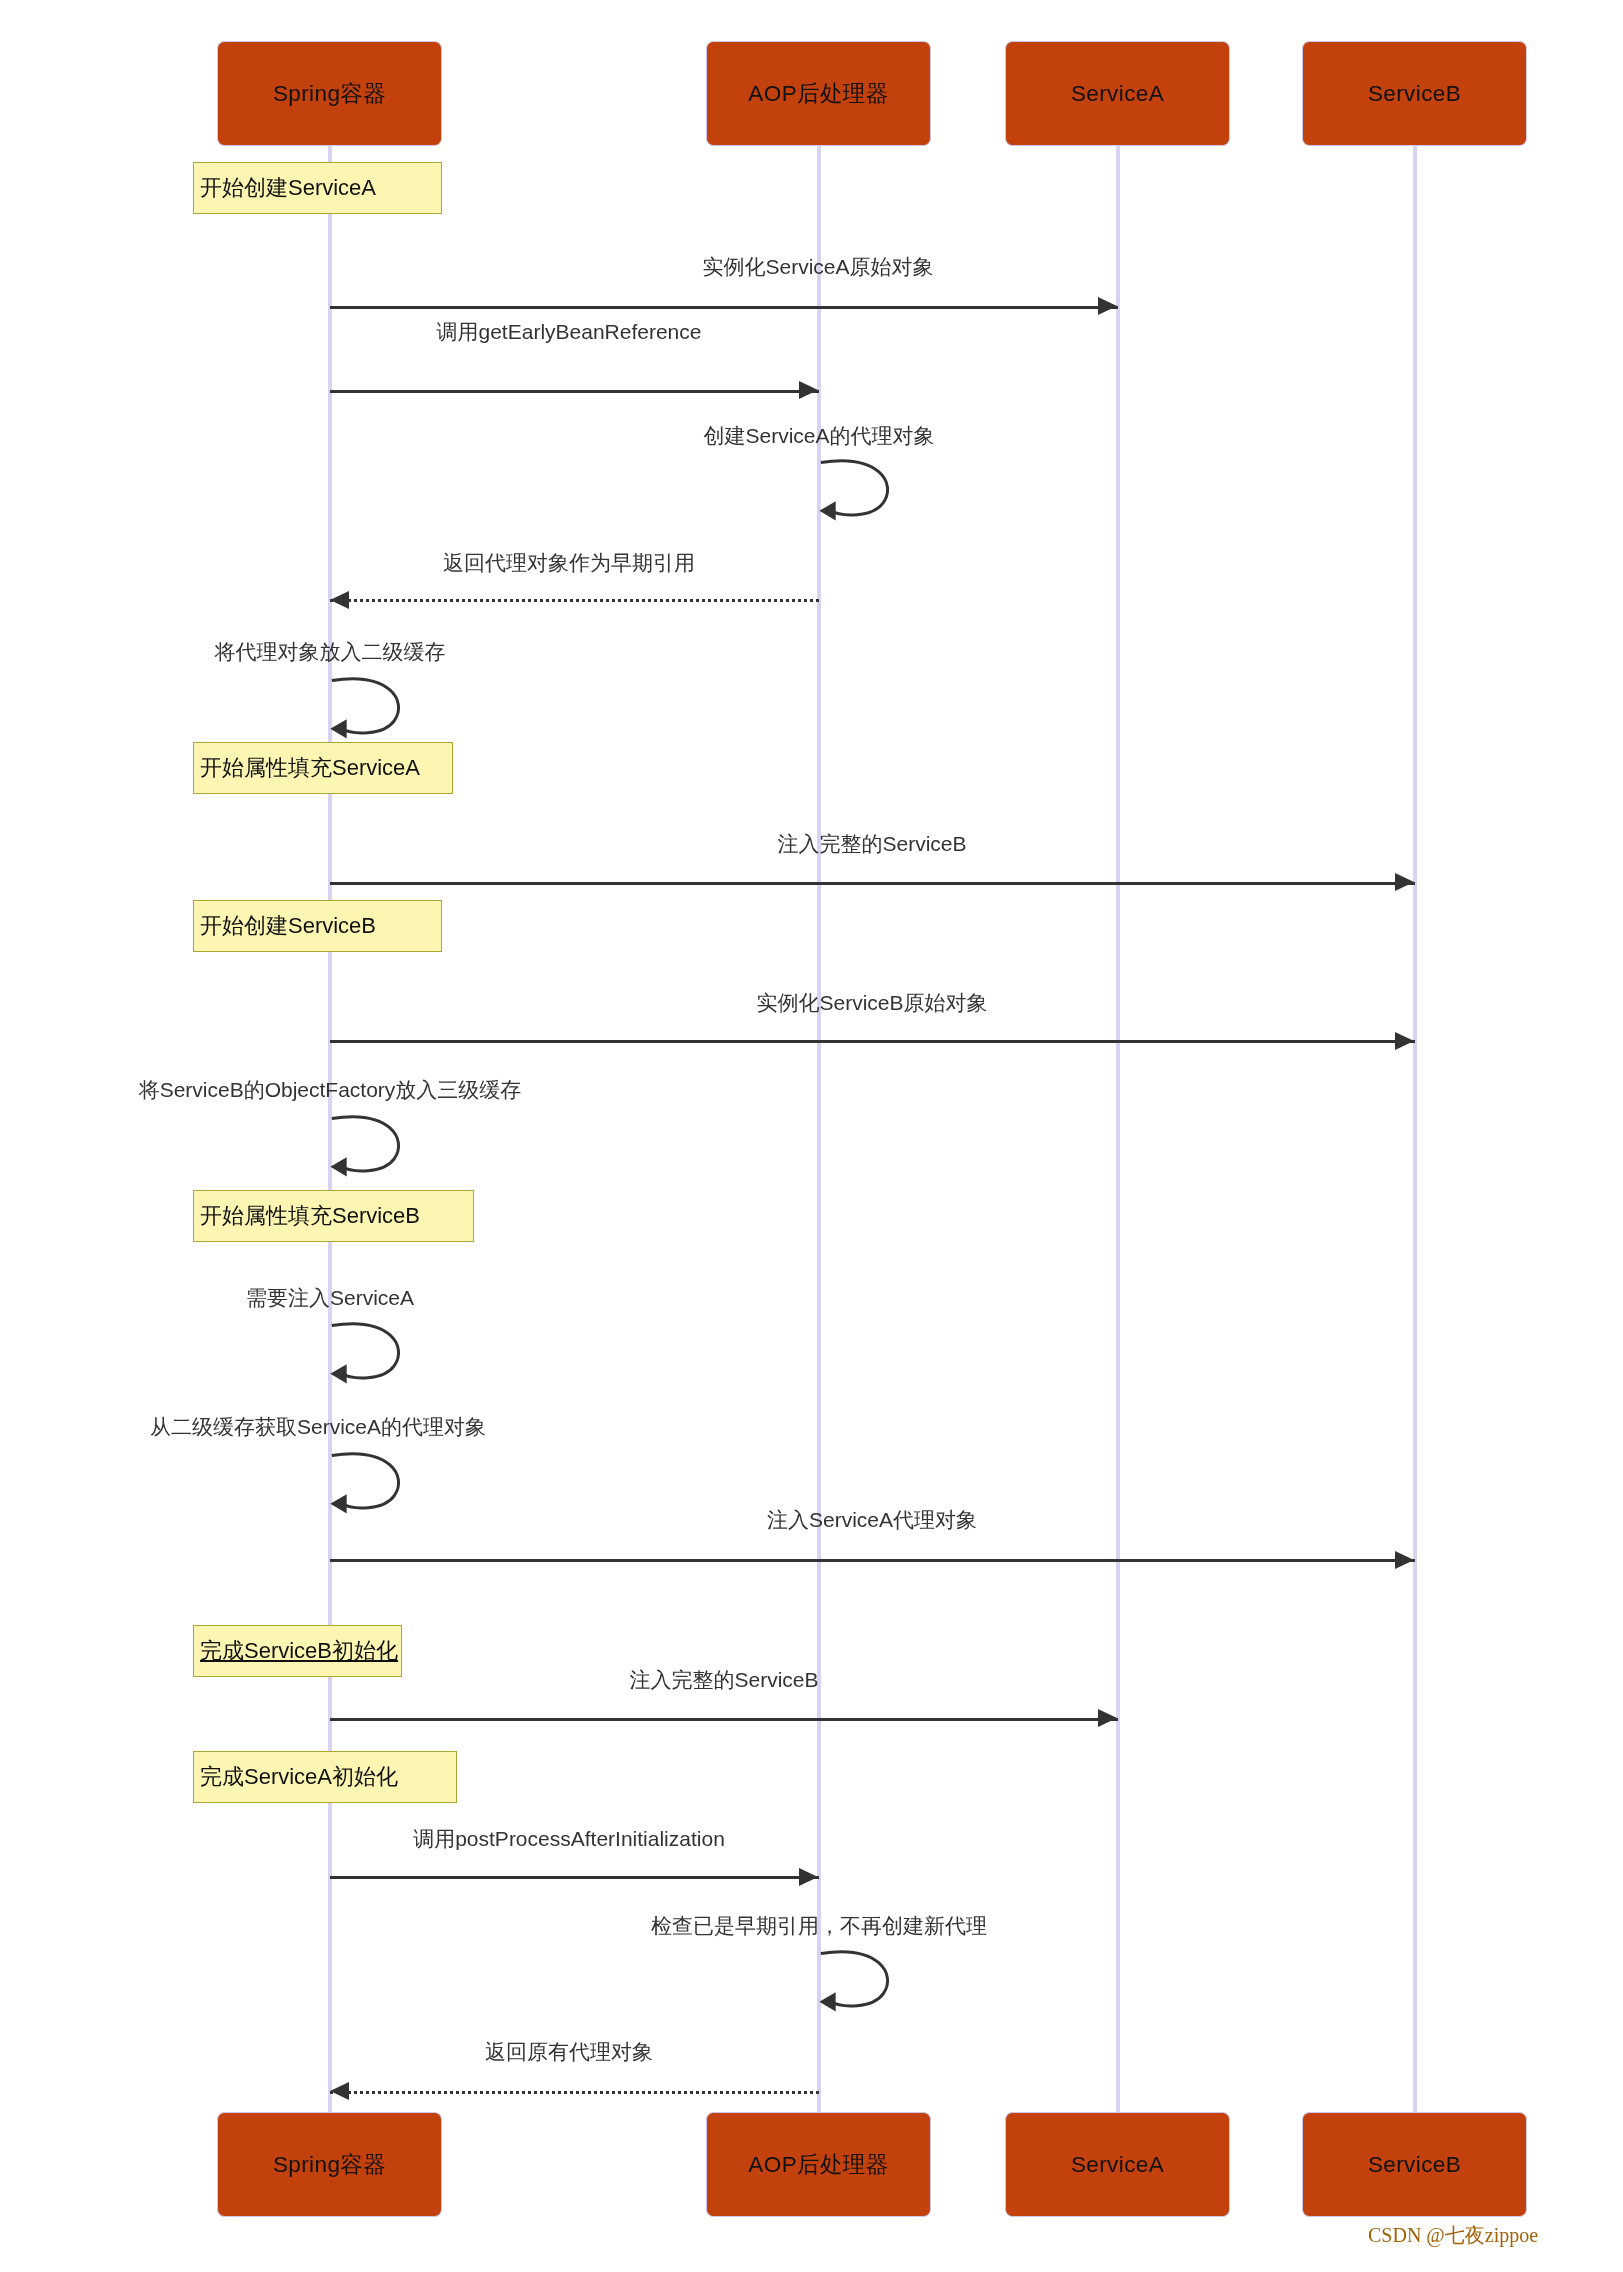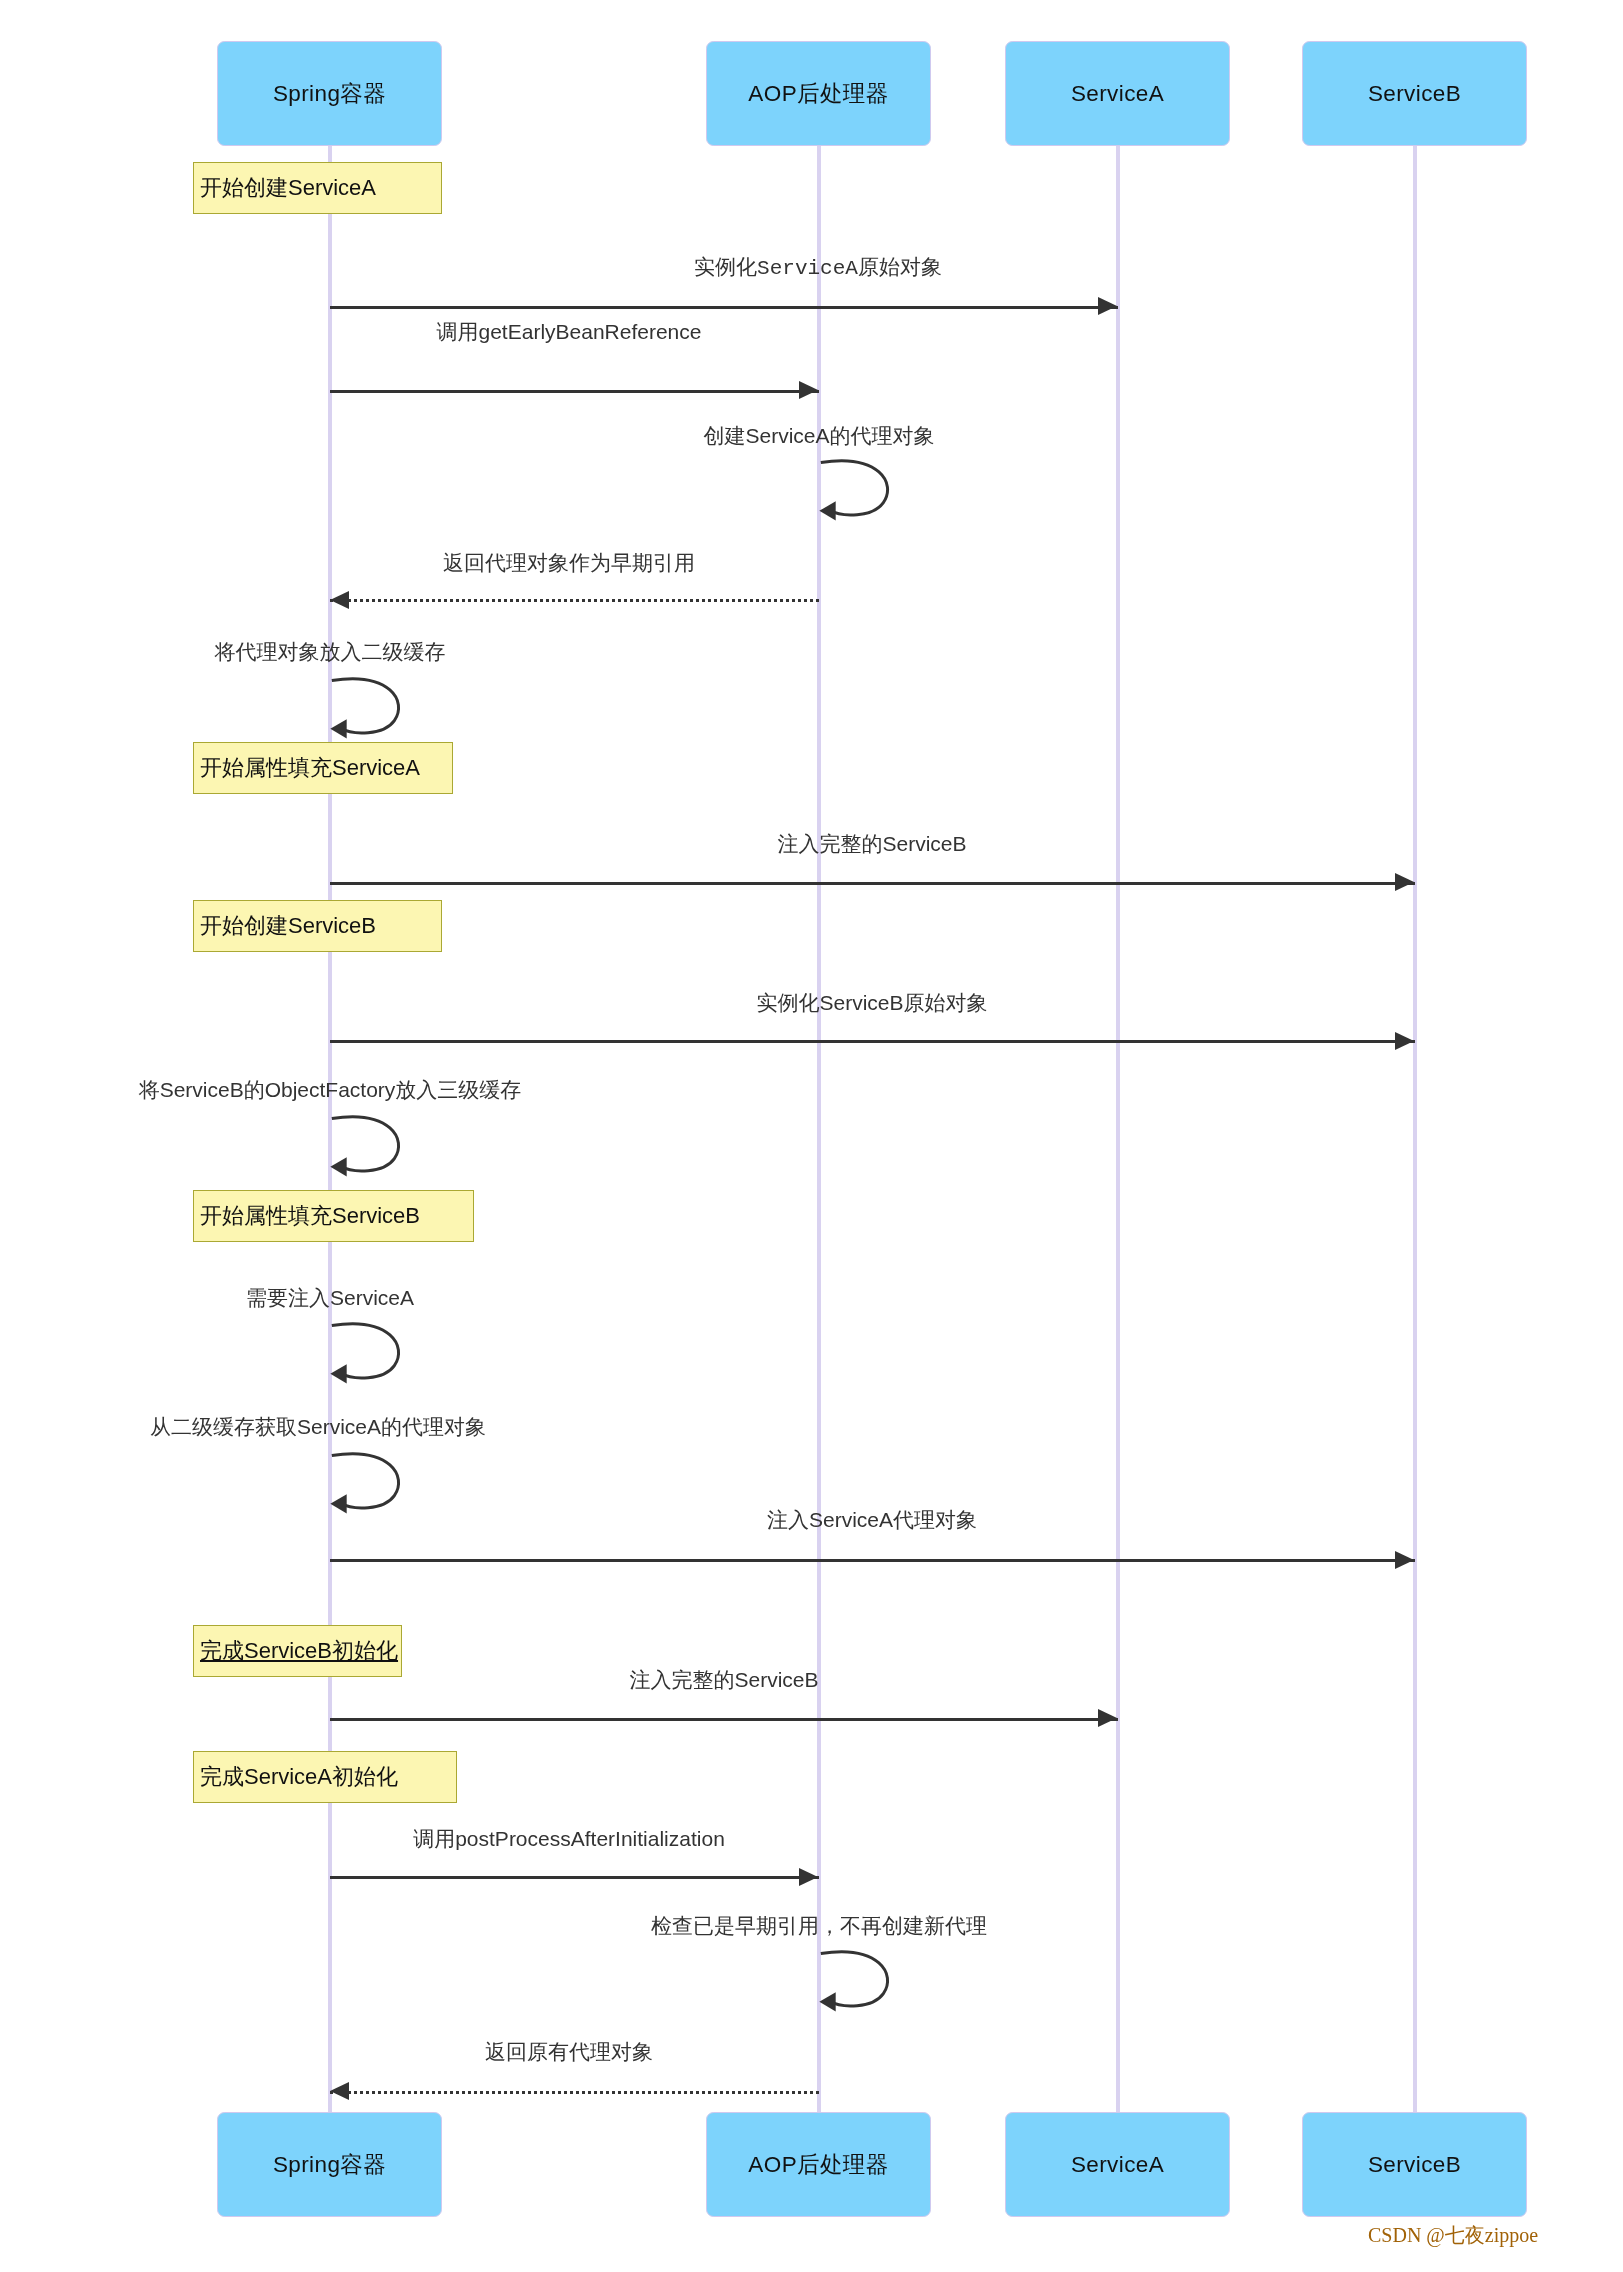--- a/index.html
+++ b/index.html
@@ -5,21 +5,21 @@
 <style>
   html,body{margin:0;padding:0;background:#ffffff;}
   body{
     font-family:"Liberation Sans","DejaVu Sans",sans-serif;
     width:1624px;height:2273px;position:relative;overflow:hidden;
   }
   #diagram{position:absolute;left:0;top:0;width:1624px;height:2273px;}
 
   .actor-box{
     position:absolute;
-    background:#7dd3fc;
+    background:#c2410c;
     border:1.5px solid #CFC9EF;
     border-radius:7.5px;
     box-sizing:border-box;
     display:flex;align-items:center;justify-content:center;
     color:#111111;
     font-size:22.5px;
     font-family:"Liberation Sans","DejaVu Sans",sans-serif;
     letter-spacing:0.4px;
   }
   .lifeline{
@@ -120,21 +120,21 @@
     </div>
     <div class="note" style="left: 193px; top: 1190px; width: 281px; height: 52px;">
       <span>开始属性填充ServiceB</span>
     </div>
     <div class="note" style="left: 193px; top: 1625px; width: 209px; height: 52px; text-decoration: underline;">
       <span>完成ServiceB初始化</span>
     </div>
     <div class="note" style="left: 193px; top: 1751px; width: 264px; height: 52px;">
       <span>完成ServiceA初始化</span>
     </div>
-    <div class="msg-label" style="left: 818px; top: 253px; transform: translateX(-50%); font-family: Liberation Mono, monospace;">实例化ServiceA原始对象</div>
+    <div class="msg-label" style="left: 818px; top: 253px; transform: translateX(-50%);">实例化ServiceA原始对象</div>
     <div class="msg-line" style="left: 330px; top: 306px; width: 788px;"></div>
     <div class="arrow-head right" style="top: 297px; left: 1098px;"></div>
     <div class="msg-label" style="left: 569px; top: 318px; transform: translateX(-50%);">调用getEarlyBeanReference</div>
     <div class="msg-line" style="left: 330px; top: 390px; width: 489px;"></div>
     <div class="arrow-head right" style="top: 381px; left: 799px;"></div>
     <div class="msg-label" style="left: 819px; top: 422px; transform: translateX(-50%);">创建ServiceA的代理对象</div>
     <div class="selfloop" style="left: 819px; top: 458px;">
       <svg width="90" height="67" viewBox="0 0 120 90">
         <path d="M2,6 C80,-6 104,34 86,60 C72,80 30,80 14,70" fill="none" stroke="#333333" stroke-width="4"></path>
         <polygon points="22,58 22,84 0,71" fill="#333333"></polygon>

